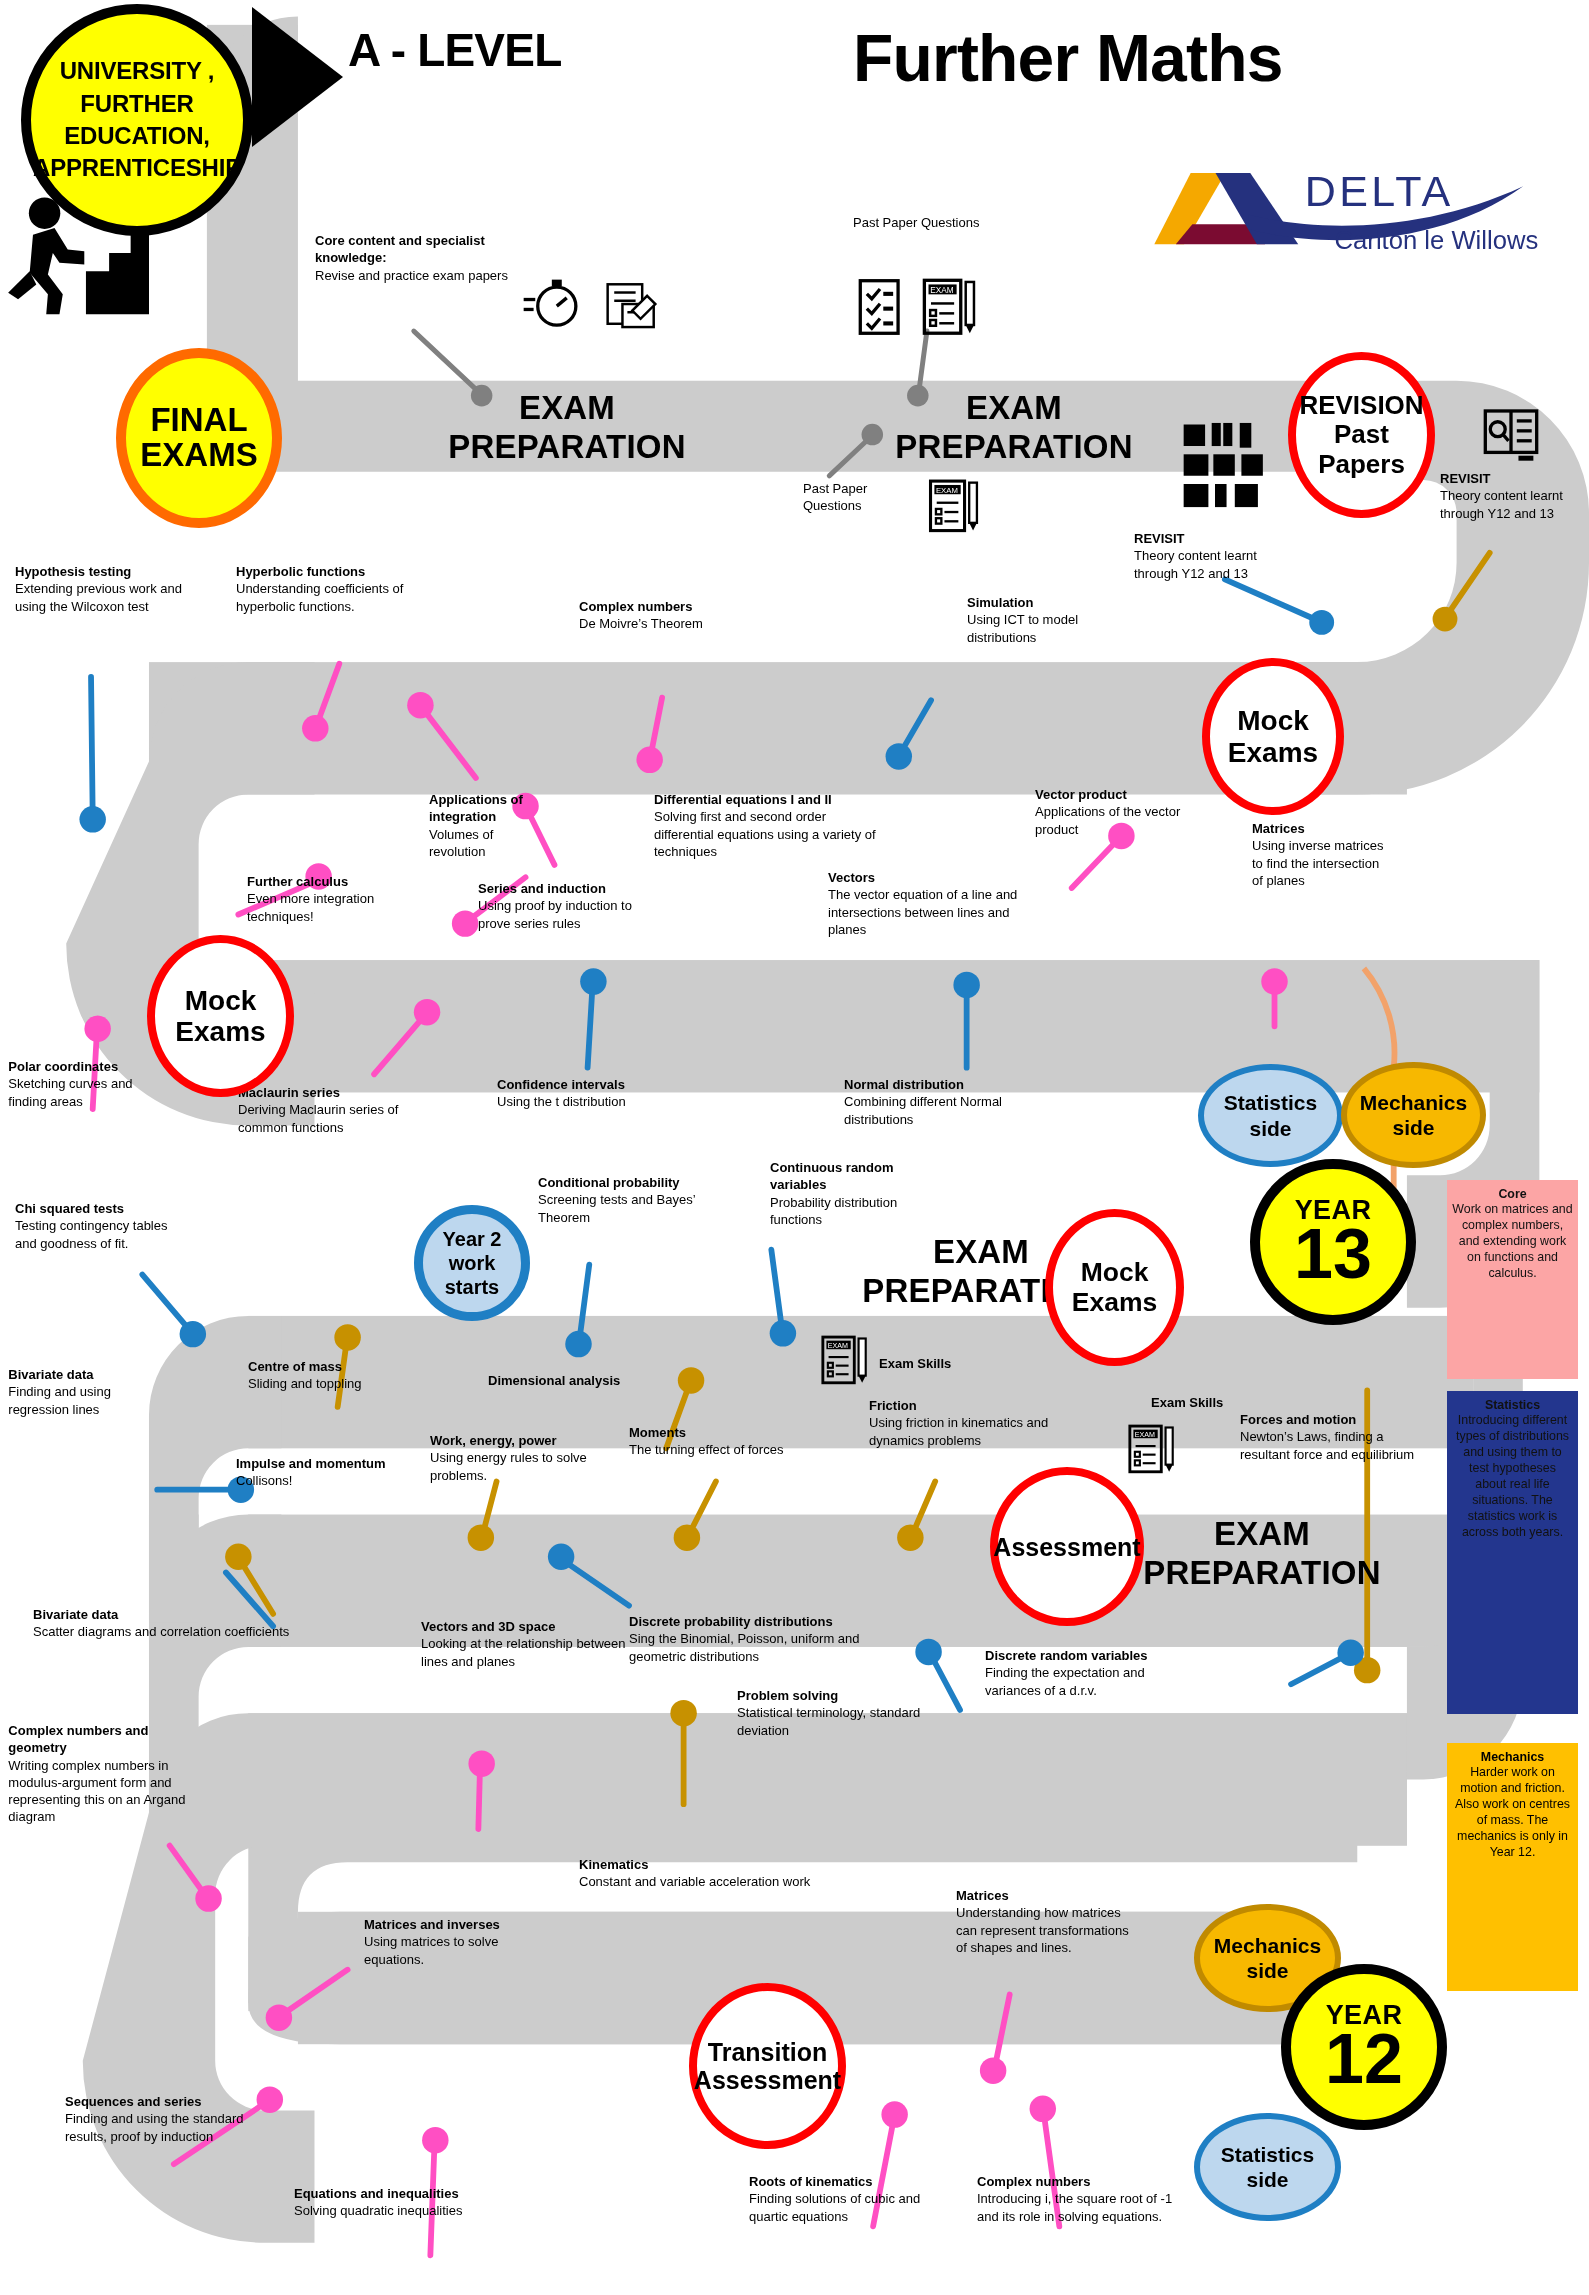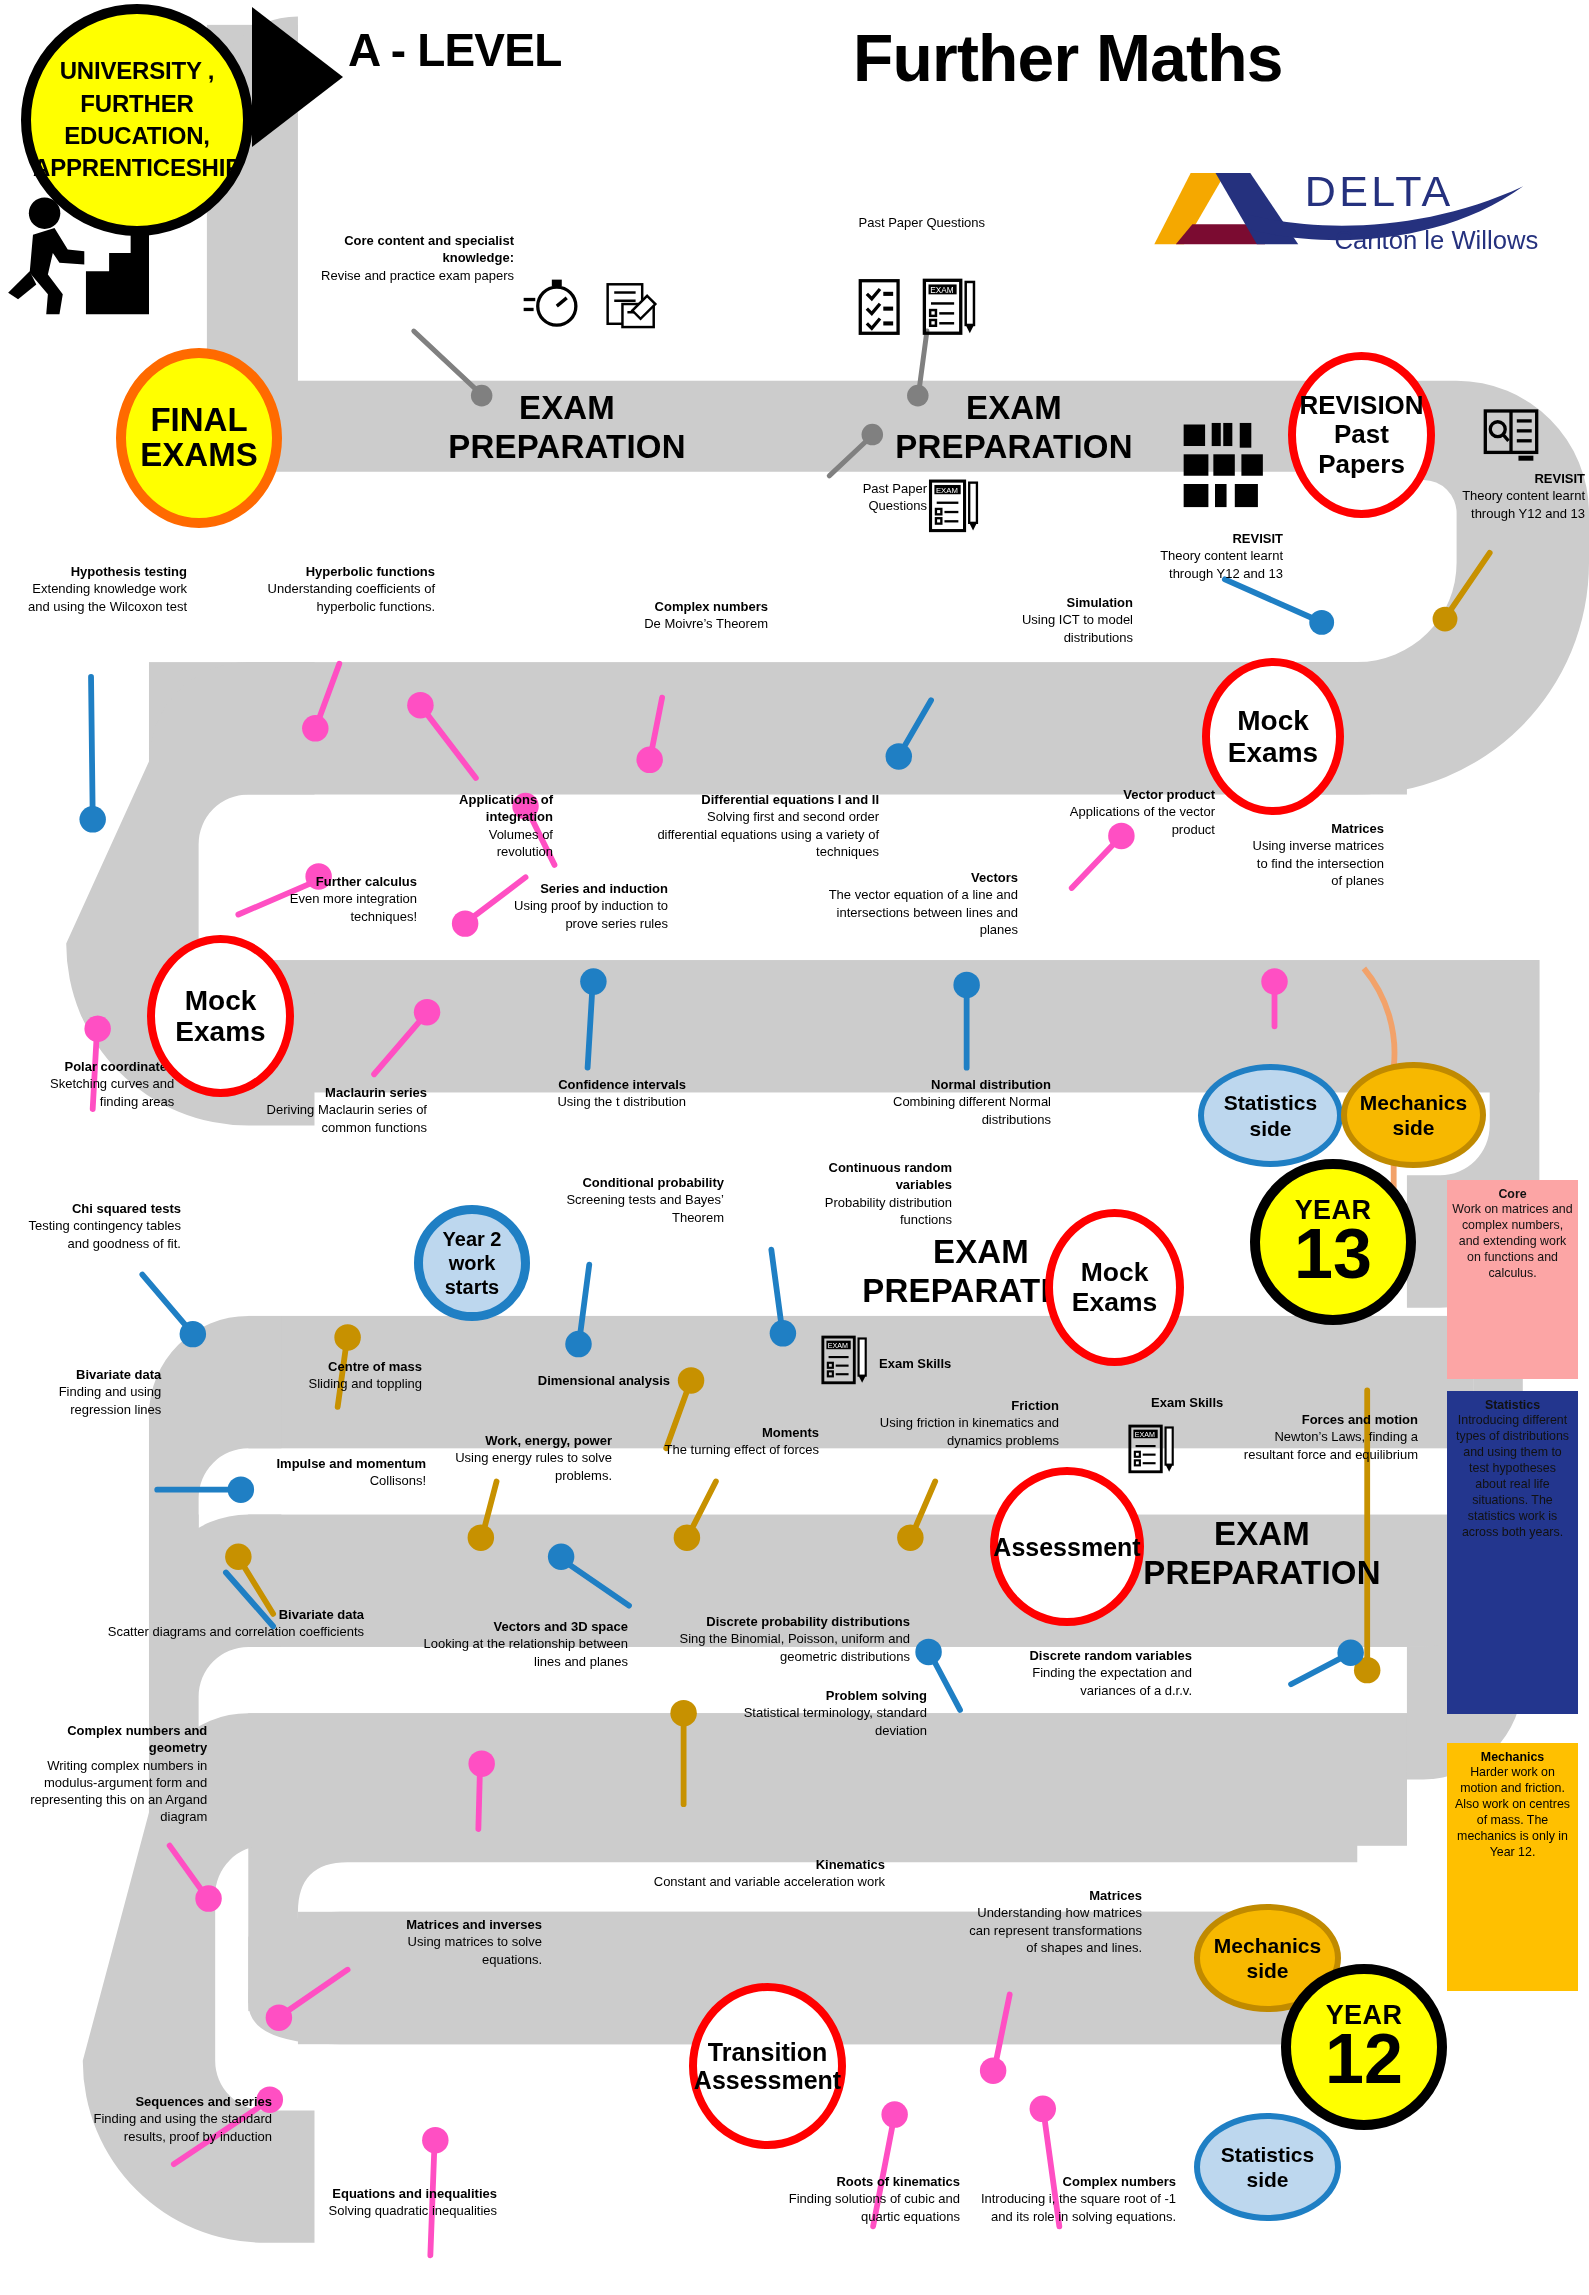--- a/index.html
+++ b/index.html
@@ -52,21 +52,21 @@
   .key-panel{box-sizing:border-box;padding:6.6px 5px;text-align:center;
      font-size:12.4px;line-height:1.28;}
   .key-core{background:#fca5a5;color:#111;}
   .key-stats{background:#23368e;color:#111;}
   .key-mech{background:#ffc000;color:#000;}
   .key-panel b{display:block;font-weight:bold;}
   
   .band-label{font-size:33px;font-weight:bold;text-align:center;line-height:1.18;
      letter-spacing:0.2px;z-index:4;}
   
-  .topic{font-size:13px;line-height:1.33;text-align:right;z-index:5;}
+  .topic{font-size:13px;line-height:1.33;text-align:left;z-index:5;}
   .topic .t{font-weight:bold;display:block;}
   
   .icoLbl{font-size:13px;font-weight:bold;z-index:5;}
   svg{display:block;}
 </style>
 </head>
 <body>
 
 <svg id="road-layer" viewBox="0 0 1920 2773">
   <g fill="#cccccc">
@@ -437,21 +437,21 @@
       <rect x="11" y="52" width="7" height="7" fill="none" stroke="#000" stroke-width="3"></rect>
       <line x1="22" y1="56" x2="40" y2="56" stroke="#000" stroke-width="3"></line>
       <rect x="54" y="6" width="10" height="52" fill="#fff" stroke="#000" stroke-width="3"></rect>
       <polygon points="54,58 64,58 59,68" fill="#000"></polygon>
     </svg>
 </div>
 <div class="abs icoLbl" style="left:1151px;top:1395px;">Exam Skills</div>
 
 <div class="abs topic" style="left:15px;top:563px;width:172px;">
   <span class="t">Hypothesis testing</span>
-  <span>Extending knowledge work and using the Wilcoxon test</span></div>
+  <span>Extending previous work and using the Wilcoxon test</span></div>
 
 <div class="abs topic" style="left:236px;top:563px;width:199px;">
   <span class="t">Hyperbolic functions</span>
   <span>Understanding coefficients of hyperbolic functions.</span></div>
 
 <div class="abs topic" style="left:579px;top:598px;width:189px;">
   <span class="t">Complex numbers</span>
   <span>De Moivre’s Theorem</span></div>
 
 <div class="abs topic" style="left:967px;top:594px;width:166px;">

